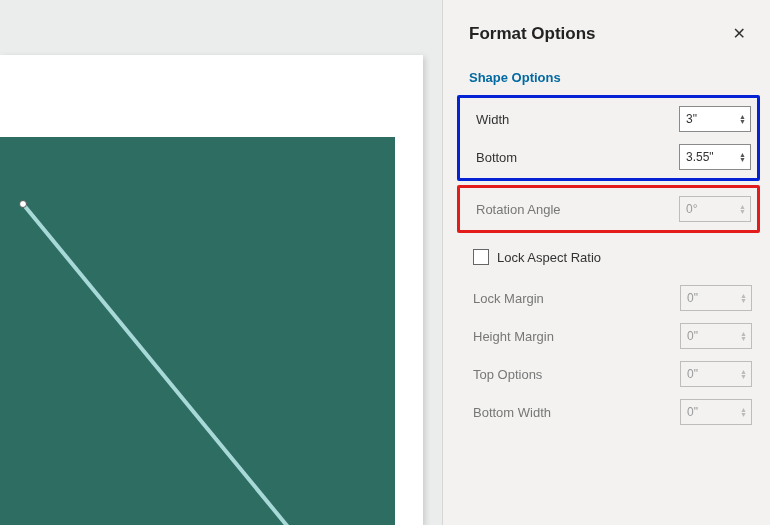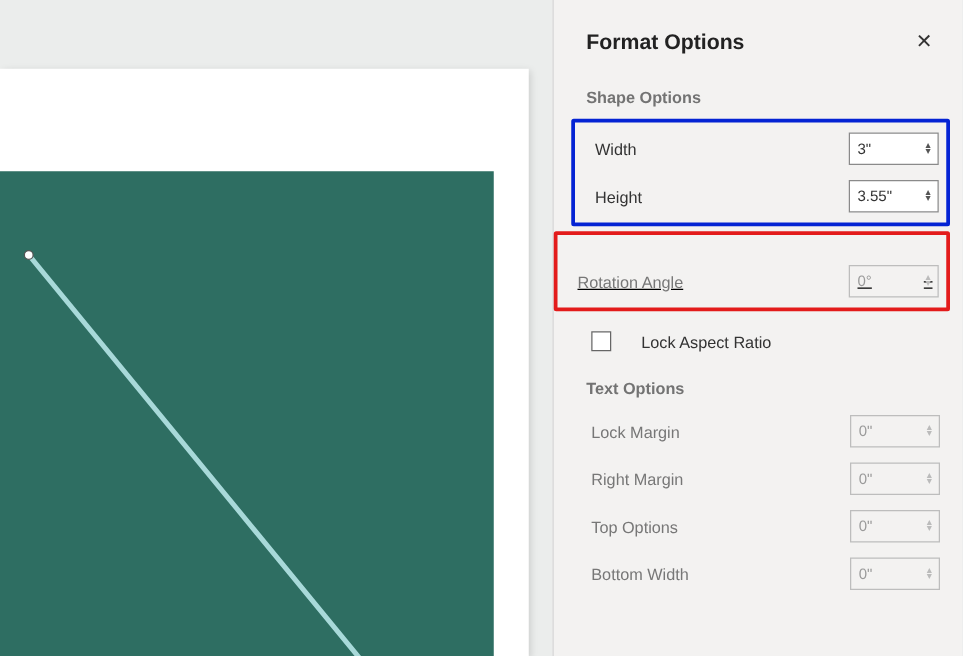--- a/index.html
+++ b/index.html
@@ -74,21 +74,21 @@
   .close-icon {
     font-size: 16px;
     color: #333;
     cursor: pointer;
     padding: 4px;
     line-height: 1;
   }
   .section-title {
     font-size: 13px;
     font-weight: 600;
-    color: #737373;
+    color: #0369a1;
     padding: 8px 22px 8px 26px;
   }
   .row {
     display: flex;
     align-items: center;
     justify-content: space-between;
     padding: 6px 18px 6px 30px;
   }
   .row-label {
     font-size: 13px;
@@ -123,29 +123,28 @@
   .highlight-blue {
     border: 3px solid #0423d4;
     border-radius: 2px;
     margin: 2px 10px 4px 14px;
     padding: 2px 4px 2px 12px;
   }
   .highlight-blue .row { padding: 6px 2px 6px 4px; gap: 32px; }
   .highlight-red {
     border: 3px solid #e31b1b;
     border-radius: 2px;
-    margin: 0 10px 10px 0;
-    padding: 16px 4px 0 12px;
-    text-decoration: underline;
+    margin: 0 10px 10px 14px;
+    padding: 0 4px 0 12px;
   }
   .highlight-red .row { padding: 8px 2px 8px 4px; }
   .checkbox-row {
     display: flex;
     align-items: center;
-    gap: 24px;
+    gap: 8px;
     padding: 6px 26px 14px 30px;
   }
   .checkbox {
     width: 16px;
     height: 16px;
     border: 1px solid #666;
     background: #fff;
     display: inline-block;
   }
   .checkbox-label {
@@ -181,21 +180,21 @@
       <span class="row-label">Width</span>
       <div class="spinner">
         <span>3"</span>
         <span class="arrows">
             <span>▲</span>
             <span>▼</span>
           </span>
       </div>
     </div>
     <div class="row">
-      <span class="row-label">Height</span>
+      <span class="row-label">Bottom</span>
       <div class="spinner">
         <span>3.55"</span>
         <span class="arrows">
             <span>▲</span>
             <span>▼</span>
           </span>
       </div>
     </div>
   </div>
 
@@ -210,35 +209,34 @@
           </span>
       </div>
     </div>
   </div>
 
   <div class="checkbox-row">
     <span class="checkbox"></span>
     <span class="checkbox-label">Lock Aspect Ratio</span>
   </div>
 
-  <div class="section-title">Text Options</div>
 
   <div class="row">
     <span class="row-label disabled">Lock Margin</span>
     <div class="spinner disabled">
       <span>0"</span>
       <span class="arrows">
           <span>▲</span>
           <span>▼</span>
         </span>
     </div>
   </div>
 
   <div class="row">
-    <span class="row-label disabled">Right Margin</span>
+    <span class="row-label disabled">Height Margin</span>
     <div class="spinner disabled">
       <span>0"</span>
       <span class="arrows">
           <span>▲</span>
           <span>▼</span>
         </span>
     </div>
   </div>
 
   <div class="row">

